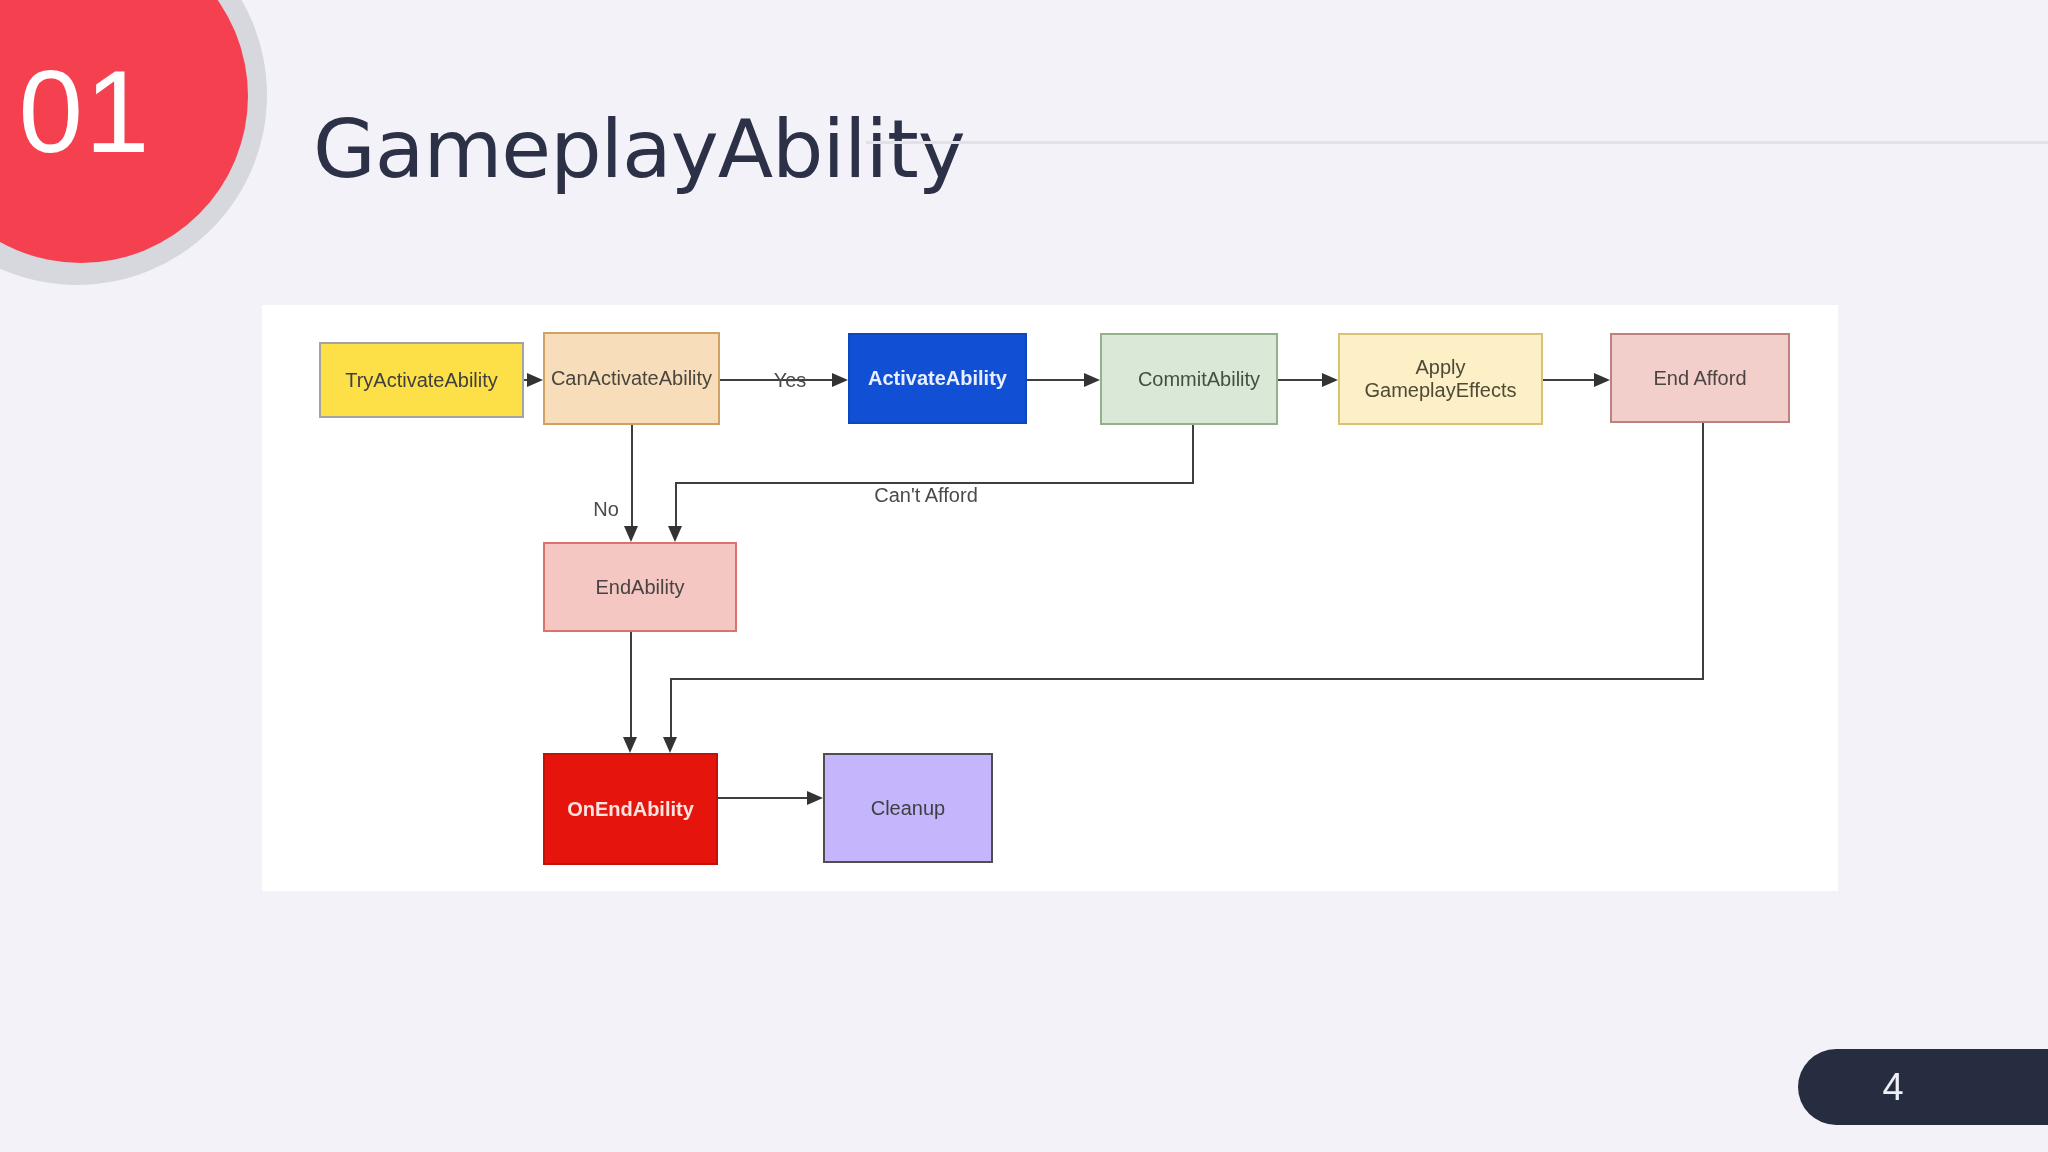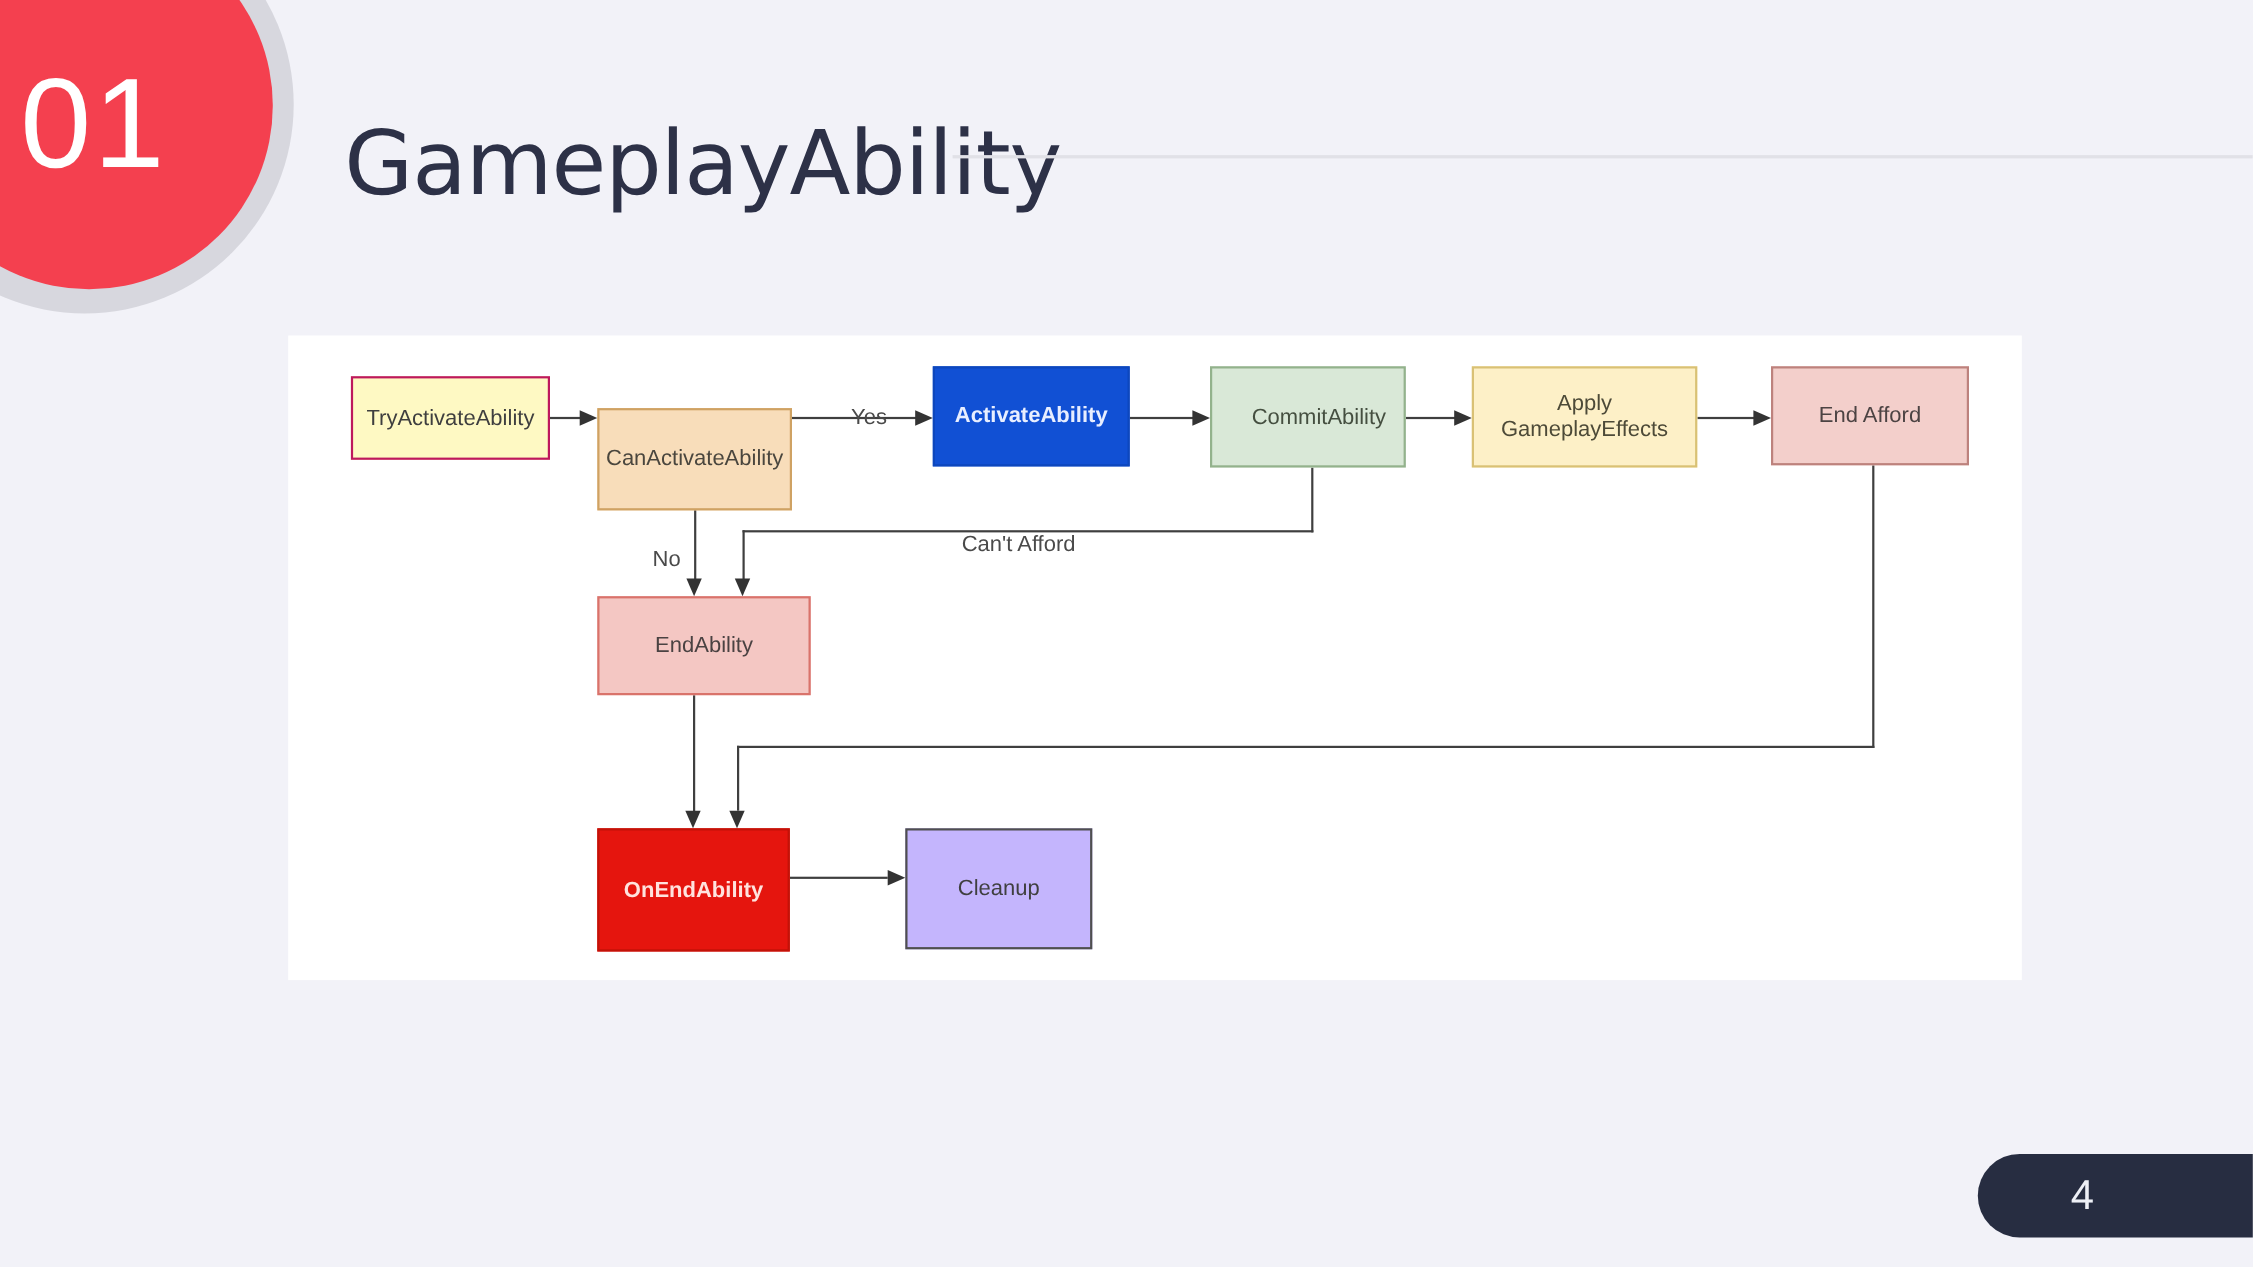--- a/index.html
+++ b/index.html
@@ -42,22 +42,22 @@
   .panel{
     position:absolute;left:262px;top:305px;width:1576px;height:586px;
     background:#ffffff;
   }
   
   .node{
     position:absolute;box-sizing:border-box;
     display:flex;align-items:center;justify-content:center;
     font-size:20px;text-align:center;line-height:1.15;
   }
-  .n-try     {left:319px;top:342px;width:181px;height:76px;background:#fef9c3;border:2px solid #be185d;color:#3f3f3f;}
-  .n-can     {left:543px;top:332px;width:177px;height:93px;background:#f8ddba;border:2px solid #cfa263;color:#4a463e;margin-top:39px;}
+  .n-try     {left:319px;top:342px;width:205px;height:76px;background:#fde047;border:2px solid #a3a3a3;color:#3f3f3f;}
+  .n-can     {left:543px;top:332px;width:177px;height:93px;background:#f8ddba;border:2px solid #cfa263;color:#4a463e;}
   .n-act     {left:848px;top:333px;width:179px;height:91px;background:#1150d4;border:2px solid #0d47bd;color:#e8eeff;font-weight:700;}
   .n-commit  {left:1100px;top:333px;width:178px;height:92px;background:#d9e8d7;border:2px solid #93b28c;color:#454f40;padding-left:20px;}
   .n-apply   {left:1338px;top:333px;width:205px;height:92px;background:#fdf0c7;border:2px solid #d9c175;color:#4d4a38;align-items:center;}
   .n-enda    {left:1610px;top:333px;width:180px;height:90px;background:#f3cfcb;border:2px solid #bd827d;color:#4c4343;}
   .n-endab   {left:543px;top:542px;width:194px;height:90px;background:#f4c7c3;border:2px solid #d9736b;color:#4a4242;}
   .n-onend   {left:543px;top:753px;width:175px;height:112px;background:#e5150e;border:2px solid #c21208;color:#ffe3de;font-weight:700;}
   .n-cleanup {left:823px;top:753px;width:170px;height:110px;background:#c4b5fd;border:2px solid #4f4f4f;color:#3f3f3f;}
   
   .elabel{position:absolute;font-size:20px;color:#4a4a4a;transform:translate(-50%,-50%);white-space:nowrap;margin-top:28px;}
   .l-yes {left:790px;top:352px;}

